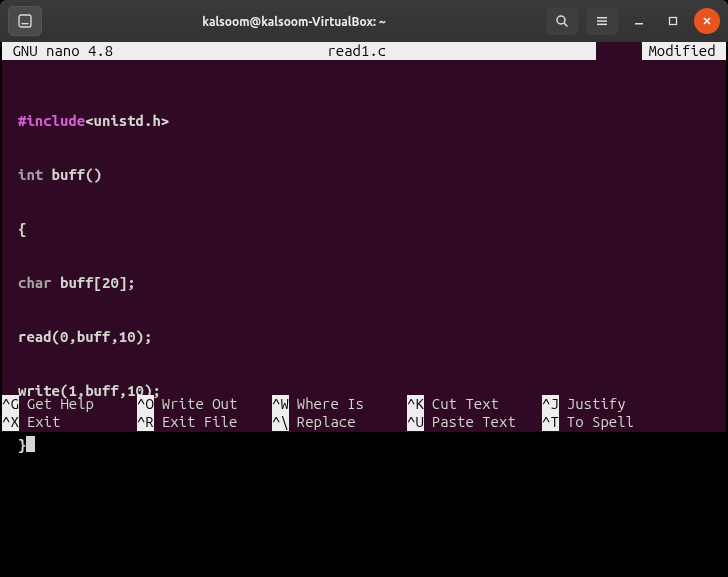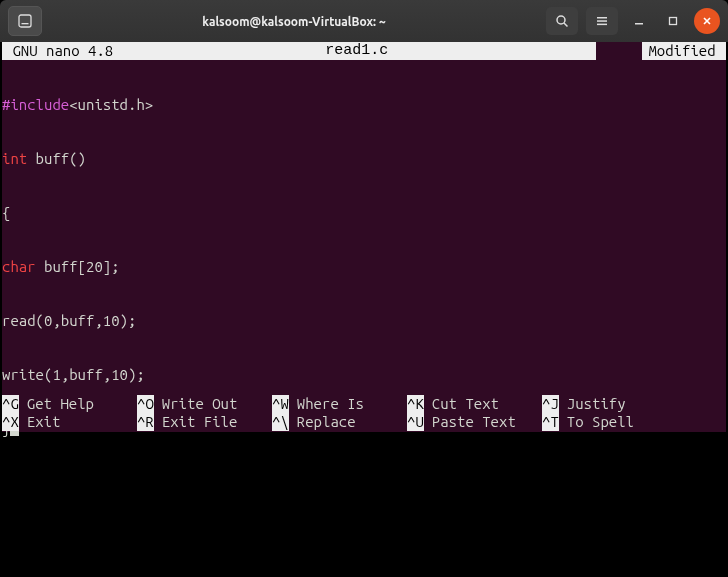--- a/index.html
+++ b/index.html
@@ -85,36 +85,36 @@
     color: #000;
     padding: 0 4px 0 2px;
     white-space: pre;
   }
   .statusbar .mid {
     flex: 1;
     background: #eee;
     color: #000;
     text-align: center;
     white-space: pre;
-    font-family: Liberation Mono, monospace;
   }
   .statusbar .right {
     background: #eee;
     color: #000;
     padding: 0 2px 0 6px;
     white-space: pre;
     margin-left: 46px;
   }
   .code {
-    padding: 0;
-    white-space: pre;
+    padding: 16px;
+    white-space: pre;
+    font-weight: bold;
   }
   .code-line { height: 18px; }
   .tok-pink { color: #d75fd7; }
-  .tok-green { color: #ef4444; }
+  .tok-green { color: #a3a3a3; }
   .cursor {
     display: inline-block;
     width: 9px;
     height: 16px;
     background: #d3d7cf;
     vertical-align: -2px;
   }
   .help {
     position: absolute;
     bottom: 0;

